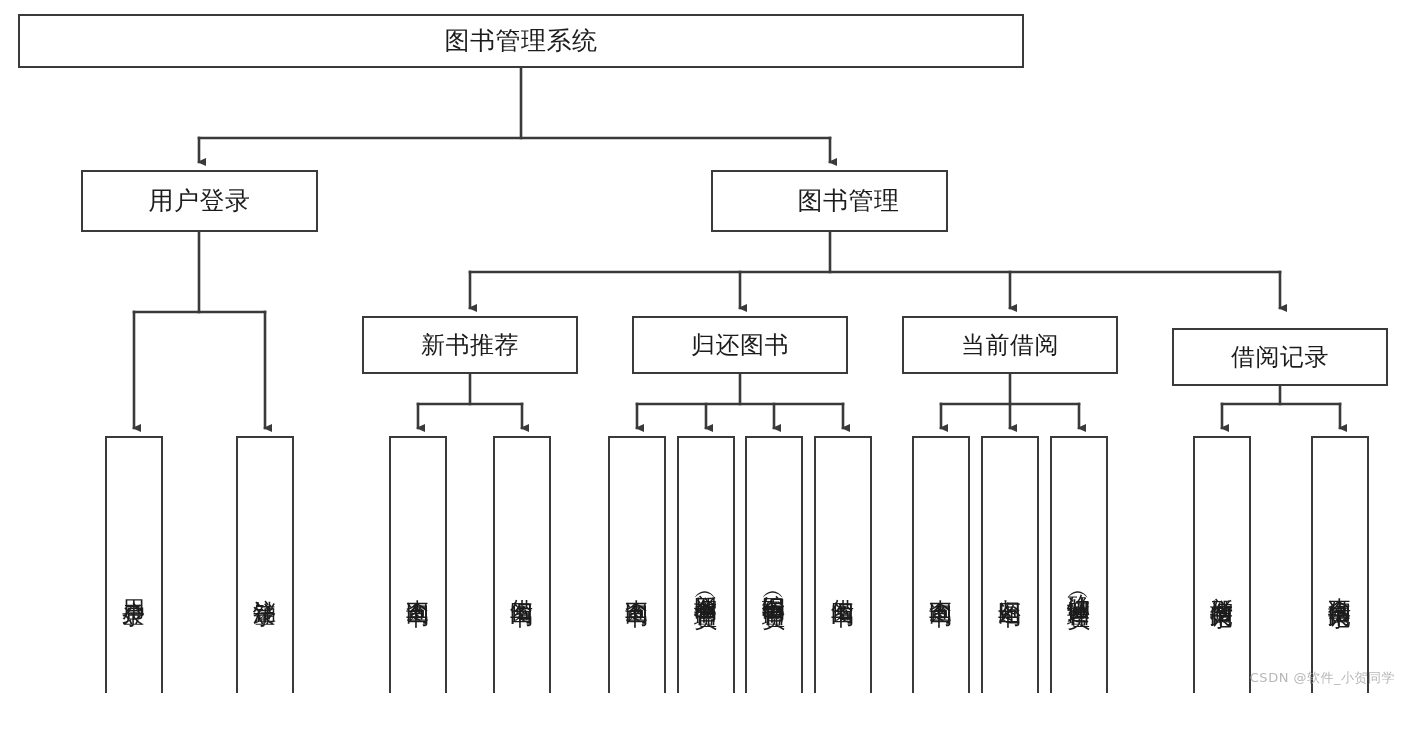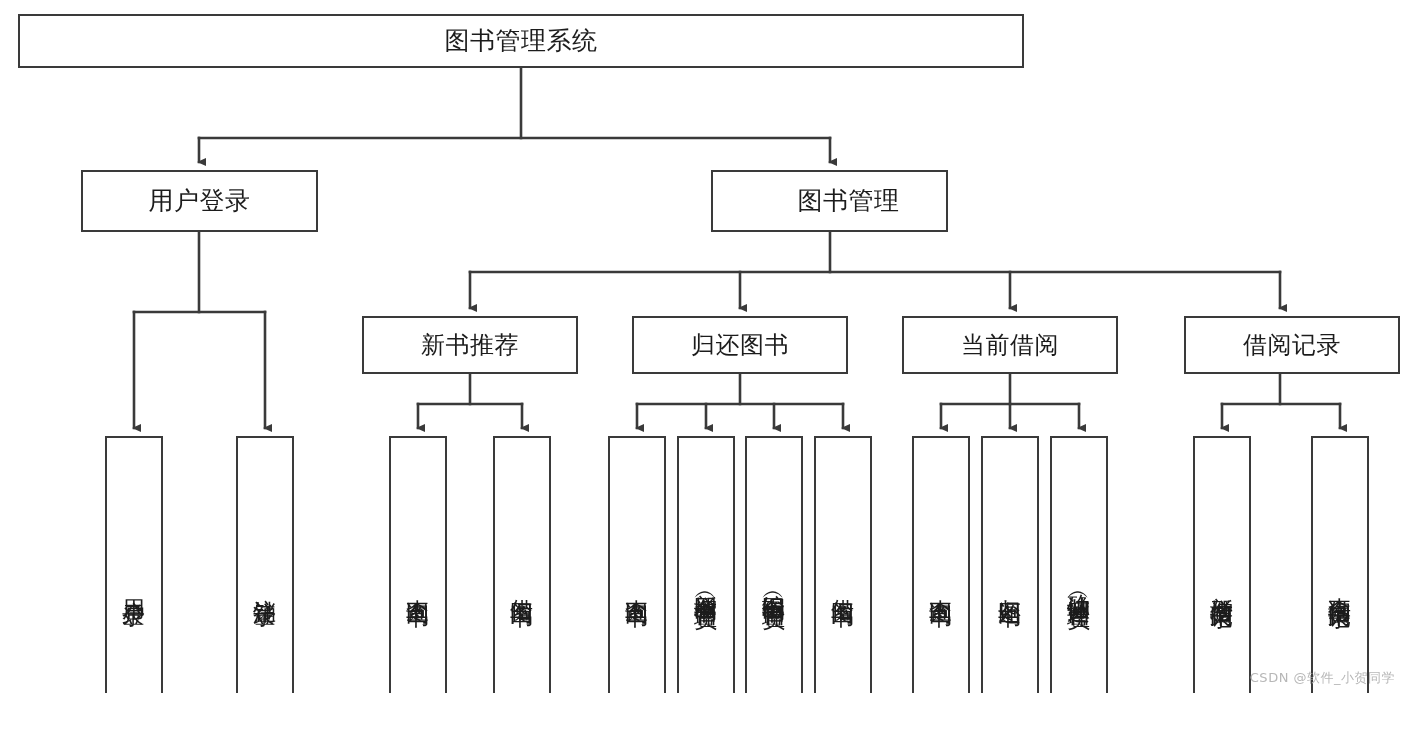--- a/index.html
+++ b/index.html
@@ -148,21 +148,21 @@
   </div>
 
   <div class="node node-sub" style="left:632px; top:316px; width:216px; height:58px;">
     <span class="label">归还图书</span>
   </div>
 
   <div class="node node-sub" style="left:902px; top:316px; width:216px; height:58px;text-align:center;">
     <span class="label">当前借阅</span>
   </div>
 
-  <div class="node node-sub" style="left:1172px; top:316px; width:216px; height:58px;margin-left:12px;">
+  <div class="node node-sub" style="left:1172px; top:328px; width:216px; height:58px;">
     <span class="label">借阅记录</span>
   </div>
 
   <div class="node node-leaf" style="left:105px; top:436px; width:58px; height:297px;">
     <span class="label">用户登录</span>
   </div>
 
   <div class="node node-leaf" style="left:236px; top:436px; width:58px; height:297px;">
     <span class="label">注销登录</span>
   </div>

